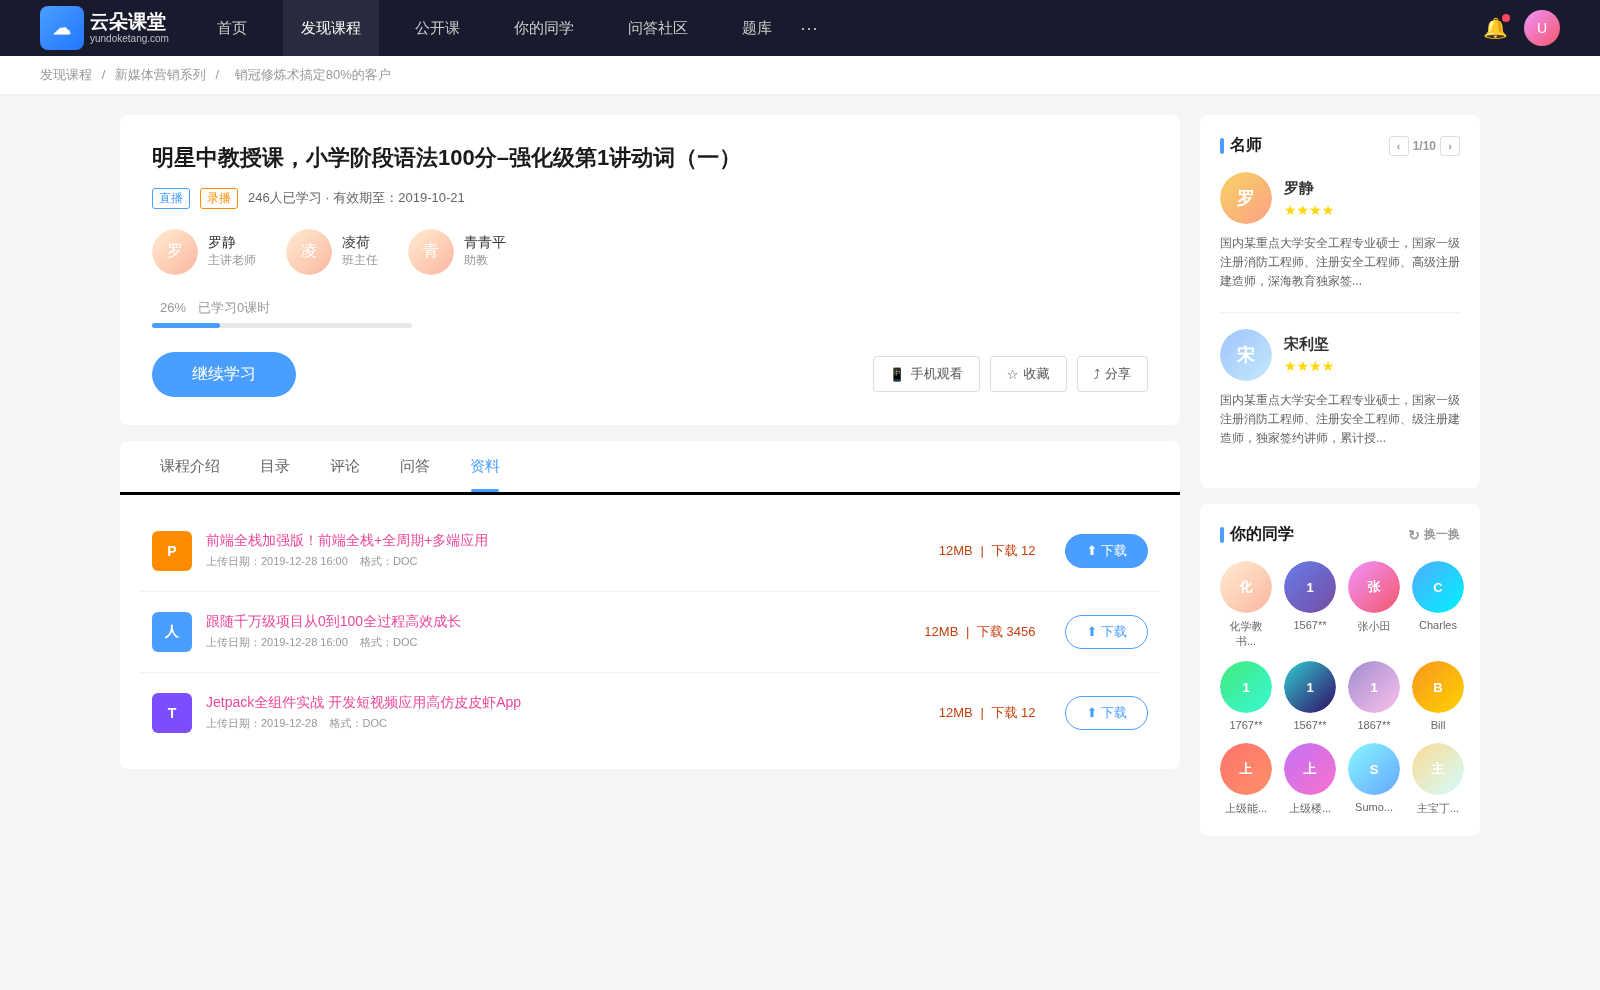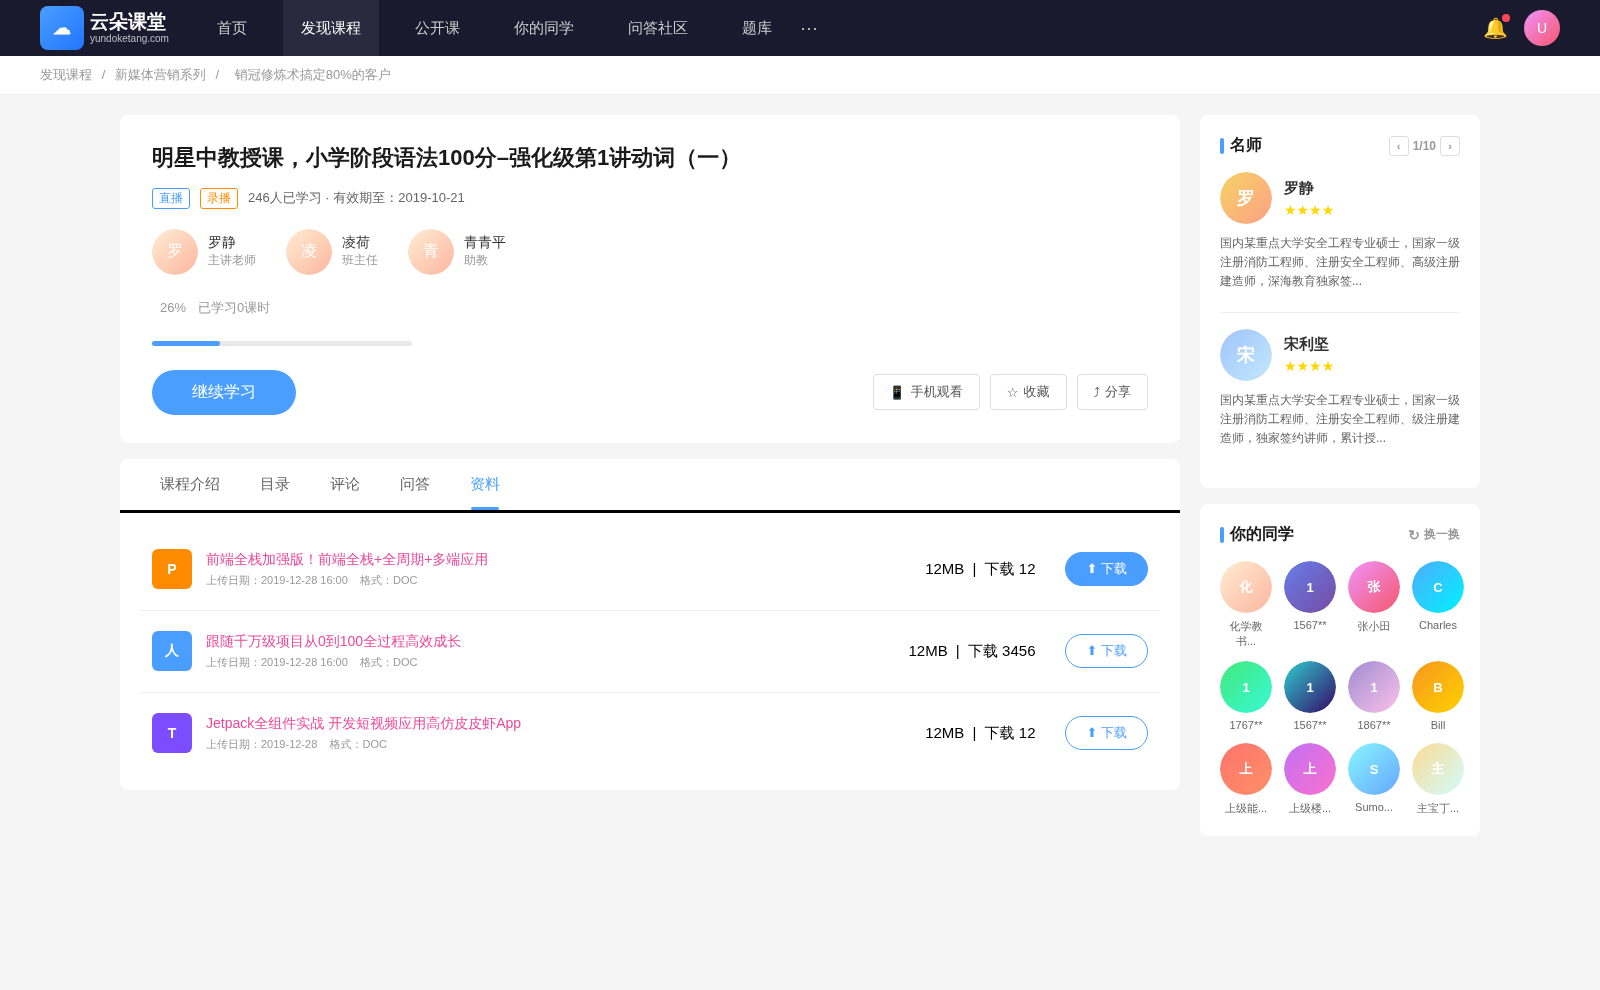--- a/index.html
+++ b/index.html
@@ -39,21 +39,21 @@
     .course-meta { display: flex; align-items: center; gap: 10px; margin-bottom: 20px; font-size: 13px; color: #666; }
     .tag { border: 1px solid #4a9eff; color: #4a9eff; border-radius: 3px; padding: 1px 6px; font-size: 12px; }
     .tag.orange { border-color: #ff8c00; color: #ff8c00; }
     .teachers { display: flex; gap: 30px; margin-bottom: 24px; }
     .teacher-item { display: flex; align-items: center; gap: 10px; }
     .teacher-avatar { width: 46px; height: 46px; border-radius: 50%; overflow: hidden; }
     .teacher-avatar-img { width: 100%; height: 100%; background: linear-gradient(135deg,#ffecd2,#fcb69f); display: flex; align-items: center; justify-content: center; color: white; font-size: 16px; border-radius: 50%; }
     .teacher-info .name { font-size: 14px; font-weight: 500; color: #333; }
     .teacher-info .role { font-size: 12px; color: #999; }
     .progress-section { margin-bottom: 24px; }
-    .progress-label { font-size: 14px; color: #4a9eff; font-weight: bold; margin-bottom: 24px; }
+    .progress-label { font-size: 14px; color: #4a9eff; font-weight: bold; margin-bottom: 6px; }
     .progress-label span { color: #999; font-size: 13px; font-weight: normal; margin-left: 8px; }
     .progress-bar-bg { height: 5px; background: #e8e8e8; border-radius: 3px; width: 260px; }
     .progress-bar-fill { height: 100%; background: #4a9eff; border-radius: 3px; }
     .course-actions { display: flex; align-items: center; gap: 16px; }
     .btn-continue { background: #4a9eff; color: white; border: none; border-radius: 24px; padding: 12px 40px; font-size: 16px; cursor: pointer; font-weight: 500; }
     .btn-action { border: 1px solid #ddd; background: white; color: #555; border-radius: 4px; padding: 8px 16px; font-size: 13px; cursor: pointer; display: flex; align-items: center; gap: 5px; margin-left: auto; }
     .btn-action + .btn-action { margin-left: 0; }
     .actions-right { margin-left: auto; display: flex; gap: 10px; }
 
     
@@ -67,21 +67,21 @@
     
     .resource-item { display: flex; align-items: center; padding: 16px 12px; border-bottom: 1px solid #f0f0f0; }
     .resource-item:last-child { border-bottom: none; }
     .resource-icon { width: 40px; height: 40px; border-radius: 6px; display: flex; align-items: center; justify-content: center; color: white; font-weight: bold; font-size: 14px; margin-right: 14px; flex-shrink: 0; }
     .resource-icon.orange { background: #ff8c00; }
     .resource-icon.blue { background: #4a9eff; }
     .resource-icon.purple { background: #7c4dff; }
     .resource-info { flex: 1; }
     .resource-name { font-size: 14px; font-weight: 500; color: #ec4899; margin-bottom: 4px; }
     .resource-meta { font-size: 11px; color: #999; }
-    .resource-stats { font-size: 15px; color: #000000; margin: 15px 30px; white-space: nowrap; }
+    .resource-stats { font-size: 13px; color: #c2410c; margin: 15px 30px; white-space: nowrap; }
     .resource-stats span { margin: 0 4px; }
     .btn-download { border: 1px solid #4a9eff; color: #4a9eff; background: white; border-radius: 20px; padding: 7px 20px; font-size: 13px; cursor: pointer; display: flex; align-items: center; gap: 5px; }
     .btn-download.filled { background: #4a9eff; color: white; }
 
     
     .sidebar-right { width: 280px; flex-shrink: 0; }
     .sidebar-card { background: white; border-radius: 8px; padding: 20px; margin-bottom: 16px; }
     .sidebar-title { font-size: 16px; font-weight: bold; color: #1a1a1a; margin-bottom: 16px; display: flex; align-items: center; gap: 6px; text-align: right; }
     .sidebar-title::before { content: ''; display: inline-block; width: 4px; height: 16px; background: #4a9eff; border-radius: 2px; }
     .sidebar-title-right { margin-left: auto; font-size: 12px; color: #999; display: flex; align-items: center; gap: 4px; }

